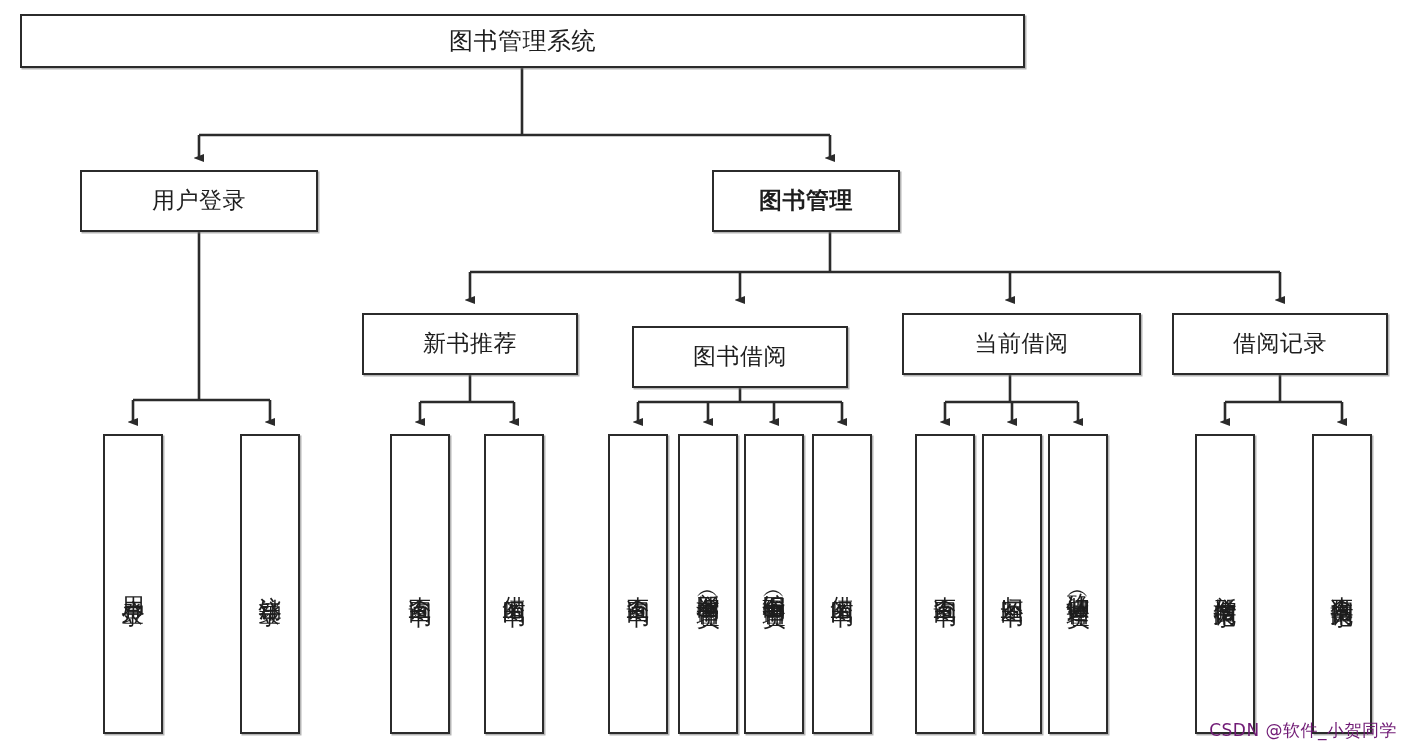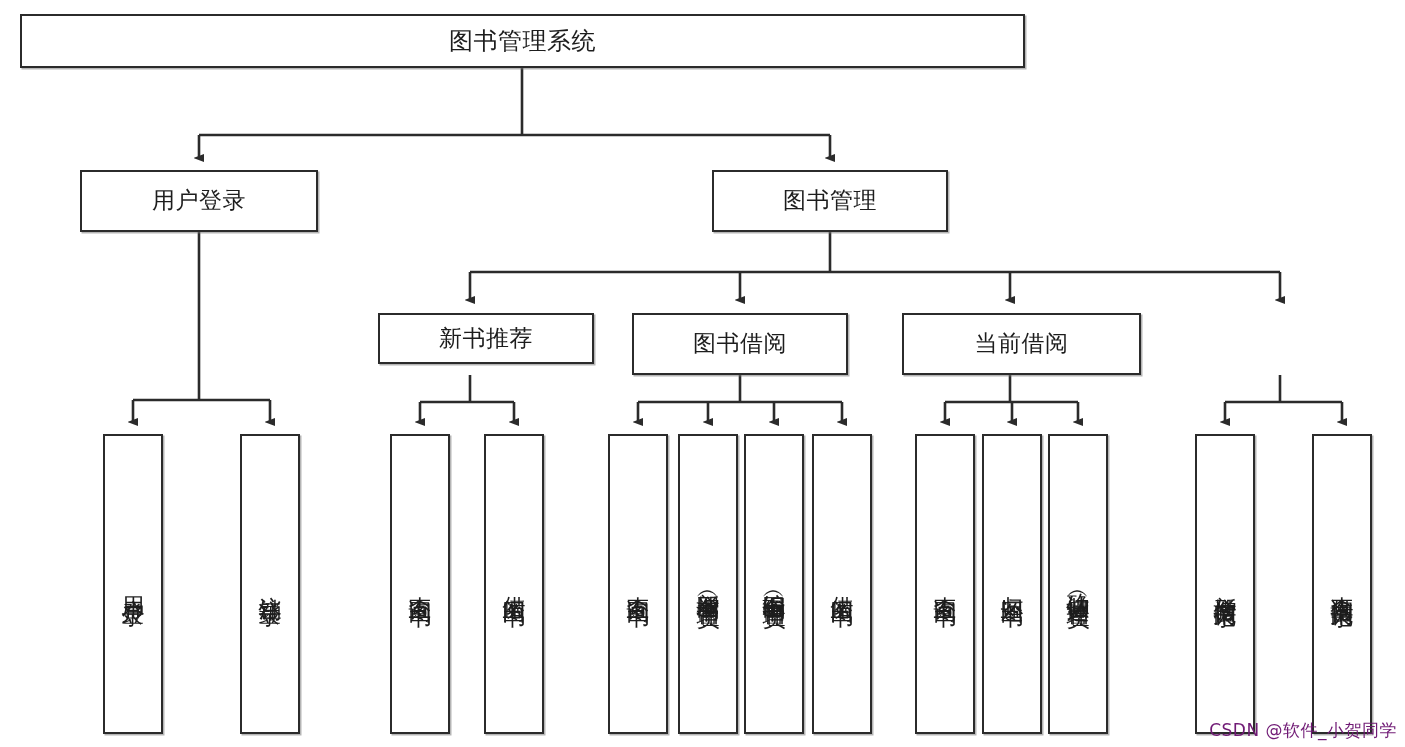--- a/index.html
+++ b/index.html
@@ -136,33 +136,36 @@
     </g>
   </svg>
 
   <div class="node h root" style="left: 20px; top: 14px; width: 1005px; height: 54px;">
     <span class="label">图书管理系统</span>
   </div>
 
   <div class="node h" style="left: 80px; top: 170px; width: 238px; height: 62px;">
     <span class="label">用户登录</span>
   </div>
-  <div class="node h" style="left: 712px; top: 170px; width: 236px; height: 62px;">
+  <div class="node h" style="left: 712px; top: 170px; width: 188px; height: 62px; font-weight: bold;">
     <span class="label">图书管理</span>
   </div>
 
-  <div class="node h" style="left: 378px; top: 313px; width: 216px; height: 51px;">
+  <div class="node h" style="left: 362px; top: 313px; width: 216px; height: 62px;">
     <span class="label">新书推荐</span>
   </div>
-  <div class="node h" style="left: 632px; top: 313px; width: 216px; height: 62px;">
+  <div class="node h" style="left: 632px; top: 326px; width: 216px; height: 62px;">
     <span class="label">图书借阅</span>
   </div>
   <div class="node h" style="left: 902px; top: 313px; width: 239px; height: 62px;">
     <span class="label">当前借阅</span>
   </div>
+  <div class="node h" style="left: 1172px; top: 313px; width: 216px; height: 62px;">
+    <span class="label">借阅记录</span>
+  </div>
 
   <div class="node v" style="left: 103px; top: 434px; width: 60px; height: 300px;">
     <span class="label">用户登录</span>
   </div>
   <div class="node v" style="left: 240px; top: 434px; width: 60px; height: 300px;">
     <span class="label">注销登录</span>
   </div>
   <div class="node v" style="left: 390px; top: 434px; width: 60px; height: 300px;">
     <span class="label">查询图书</span>
   </div>

